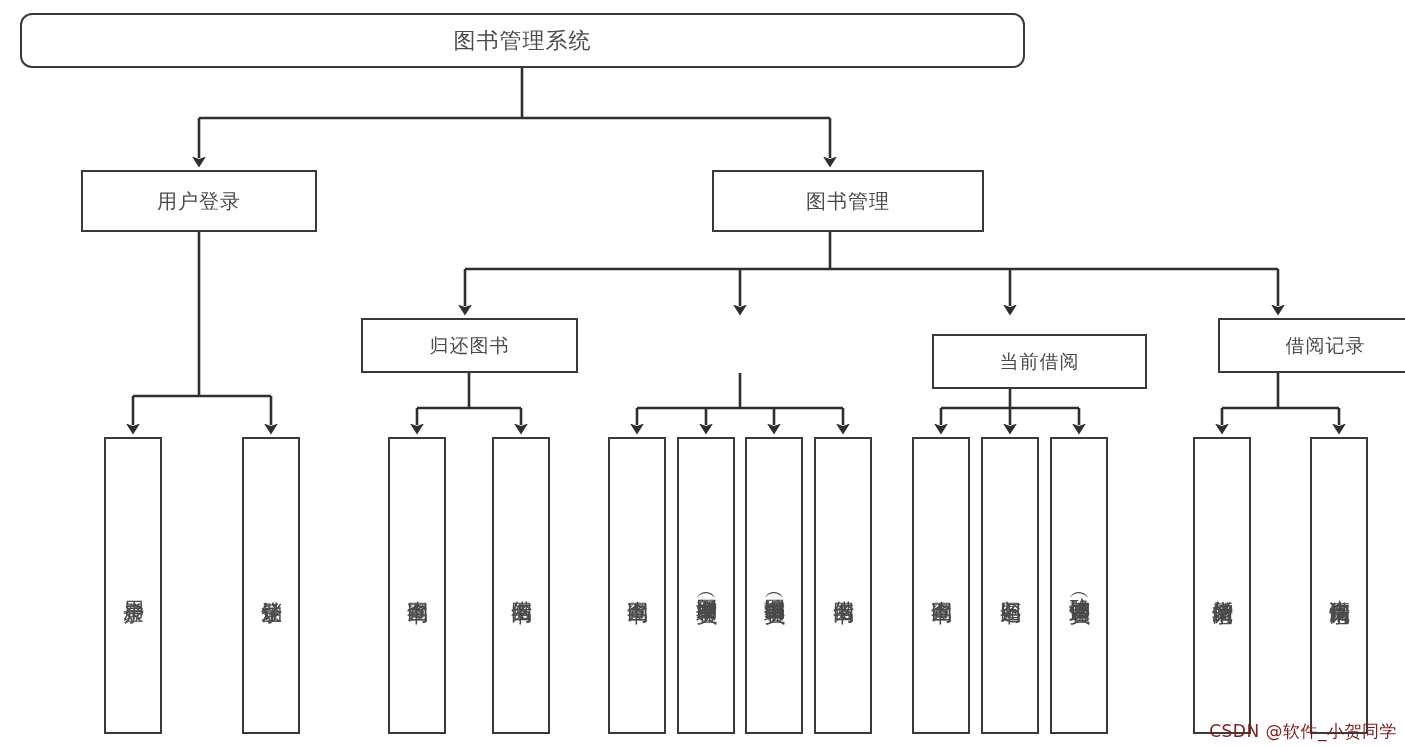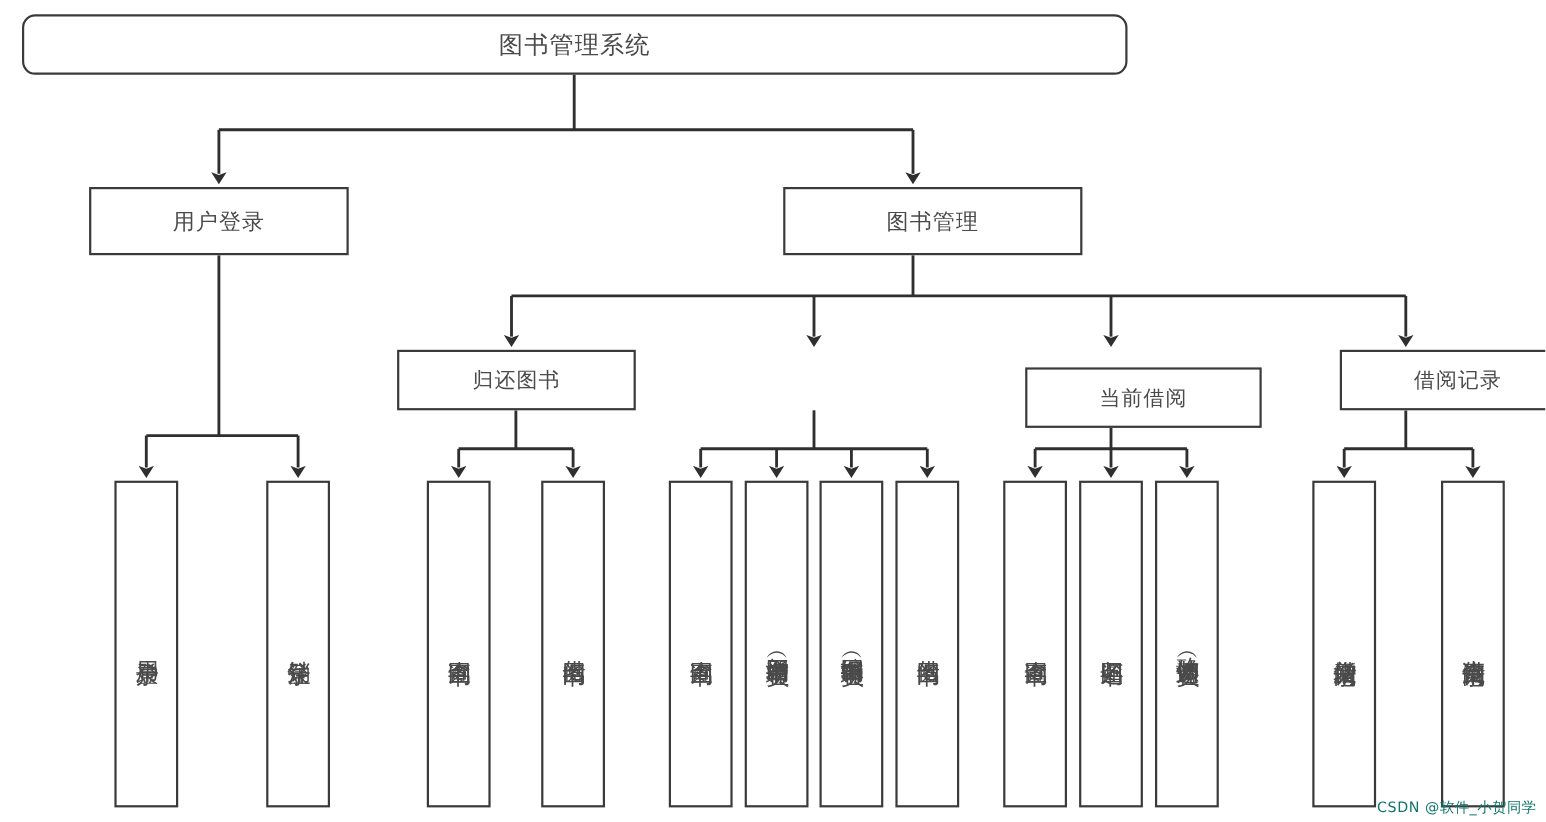--- a/index.html
+++ b/index.html
@@ -61,22 +61,22 @@
     font-size: 21px;
     line-height: 1.22;
     letter-spacing: 1px;
     white-space: nowrap;
     color: #4a4a4a;
   }
   .watermark {
     position: absolute;
     right: 8px;
     bottom: 4px;
-    font-size: 13px;
-    color: #0f766e;
+    font-size: 17px;
+    color: #7f1d1d;
     letter-spacing: 0.5px;
     z-index: 5;
     white-space: nowrap;
   }
 </style>
 </head>
 <body>
 
 <div id="canvas">
 

